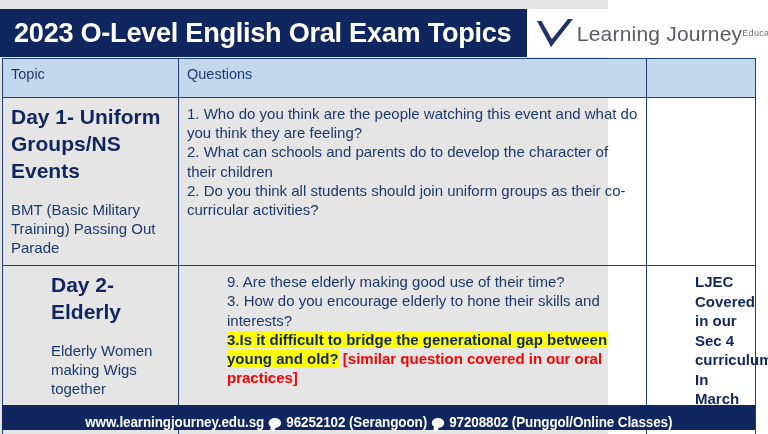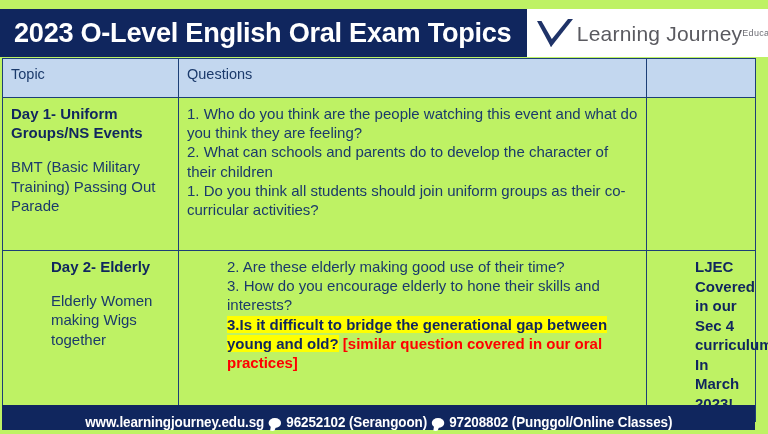--- a/index.html
+++ b/index.html
@@ -10,23 +10,23 @@
   body {
     width: 768px;
     height: 434px;
     overflow: hidden;
     font-family: "Liberation Sans", sans-serif;
     -webkit-font-smoothing: antialiased;
   }
 
   .page {
     position: relative;
-    width: 768px;
+    width: 608px;
     height: 434px;
-    background: #bef264;
+    background: #e5e5e5;
   }
 
   
   .title-row {
     position: absolute;
     left: 0;
     top: 9px;
     width: 768px;
     height: 48px;
     display: flex;
@@ -130,21 +130,21 @@
     font-weight: normal;
     color: #10265e;
     vertical-align: middle;
   }
 
   .row-1 td { height: 138px; }
   .row-2 td { height: 138px; padding-left: 48px; }
 
   .topic-head {
     font-weight: bold;
-    font-size: 15px;
+    font-size: 21px;
     color: #10265e;
     display: block;
   }
   .topic-body {
     display: block;
     margin-top: 15px;
     font-size: 15px;
     color: #1b3a6b;
     font-weight: normal;
   }
@@ -253,32 +253,32 @@
     <tbody>
 
       <tr class="row-1">
         <td>
           <span class="topic-head">Day 1-  Uniform Groups/NS Events</span>
           <span class="topic-body">BMT (Basic Military Training) Passing Out Parade</span>
         </td>
         <td>
           <span class="q-line">1. Who do you think are the people watching this event and what do you think they are feeling?</span>
           <span class="q-line">2. What can schools and parents do to develop the character of their children</span>
-          <span class="q-line">1. Do you think all students should join uniform groups as their co-curricular activities?</span>
+          <span class="q-line">2. Do you think all students should join uniform groups as their co-curricular activities?</span>
         </td>
         <td></td>
       </tr>
 
       <tr class="row-2">
         <td>
           <span class="topic-head">Day 2- Elderly</span>
           <span class="topic-body">Elderly Women making Wigs together</span>
         </td>
         <td>
-          <span class="q-line">2. Are these elderly making good use of their time?</span>
+          <span class="q-line">9. Are these elderly making good use of their time?</span>
           <span class="q-line">3. How do you encourage elderly to hone their skills and interests?</span>
           <span class="q-line"><span class="hl">3.Is it difficult to bridge the generational gap between young and old?</span> <span class="redbold">[similar question covered in our oral practices]</span></span>
         </td>
         <td>
           <span class="extra-text">LJEC Covered in our Sec 4 curriculum In March 2023!</span>
         </td>
       </tr>
 
     </tbody>
   </table>

